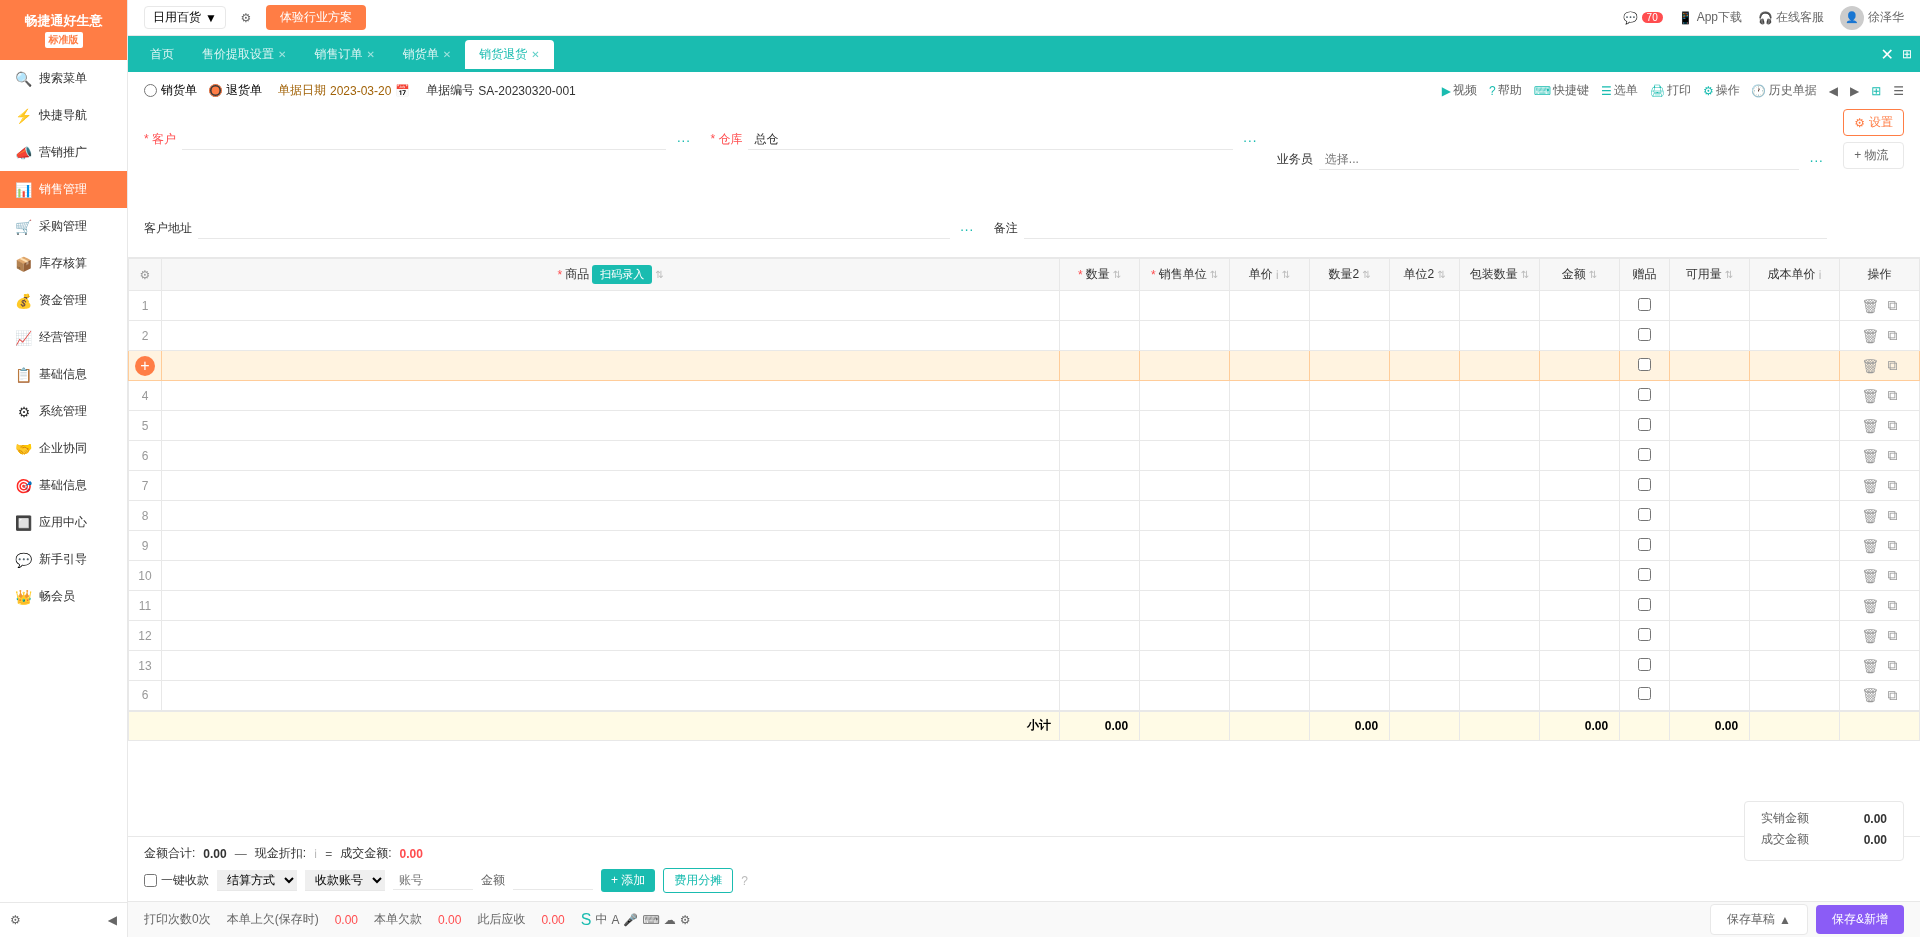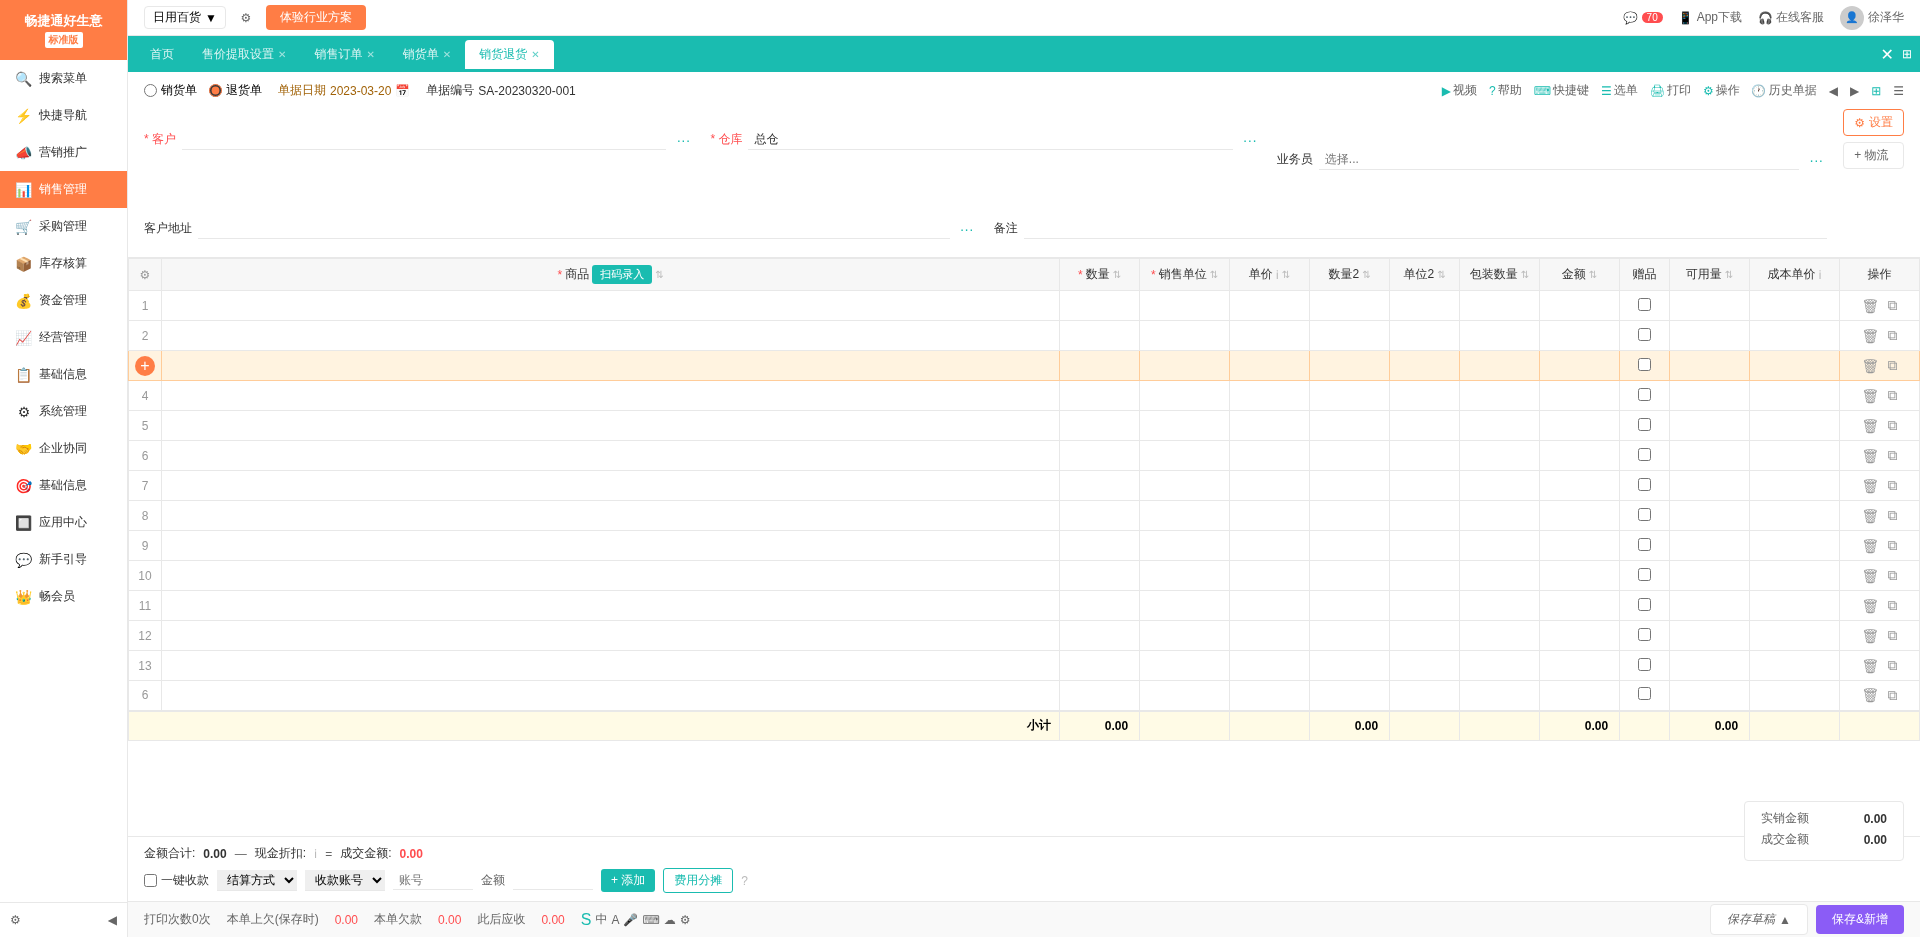--- a/index.html
+++ b/index.html
@@ -91,21 +91,21 @@
     .checkbox-label { display: flex; align-items: center; gap: 4px; color: #333; }
     .account-select { border: none; border-bottom: 1px solid #e8e8e8; padding: 2px 6px; outline: none; }
     .add-fee-btn { background: #1abcb0; color: white; border: none; border-radius: 3px; padding: 3px 10px; cursor: pointer; }
     .fee-split-btn { border: 1px solid #1abcb0; color: #1abcb0; background: #fff; border-radius: 3px; padding: 3px 10px; cursor: pointer; }
     .question-icon { color: #bbb; cursor: pointer; }
 
     
     .statusbar { background: #f9f9f9; border-top: 1px solid #e8e8e8; padding: 4px 16px; display: flex; align-items: center; justify-content: space-between; height: 36px; }
     .statusbar-left { display: flex; align-items: center; gap: 16px; color: #666; }
     .statusbar-right { display: flex; align-items: center; gap: 8px; }
-    .save-draft-btn { border: 1px solid #e8e8e8; background: #fff; border-radius: 4px; padding: 6px 16px; cursor: pointer; color: #666; display: flex; align-items: center; gap: 4px; font-style: italic; }
+    .save-draft-btn { border: 1px solid #e8e8e8; background: #fff; border-radius: 4px; padding: 6px 16px; cursor: pointer; color: #666; display: flex; align-items: center; gap: 4px; }
     .save-new-btn { background: #8b5cf6; color: white; border: none; border-radius: 4px; padding: 6px 16px; cursor: pointer; display: flex; align-items: center; gap: 4px; }
 
     
     .summary-box { position: absolute; right: 16px; bottom: 76px; background: #fff; border: 1px solid #e8e8e8; border-radius: 4px; padding: 8px 16px; min-width: 160px; }
     .summary-row { display: flex; justify-content: space-between; align-items: center; margin-bottom: 4px; }
     .summary-label { color: #666; }
     .summary-value { color: #333; font-weight: bold; }
 
     .page-content { position: relative; flex: 1; display: flex; flex-direction: column; overflow: hidden; }
 

